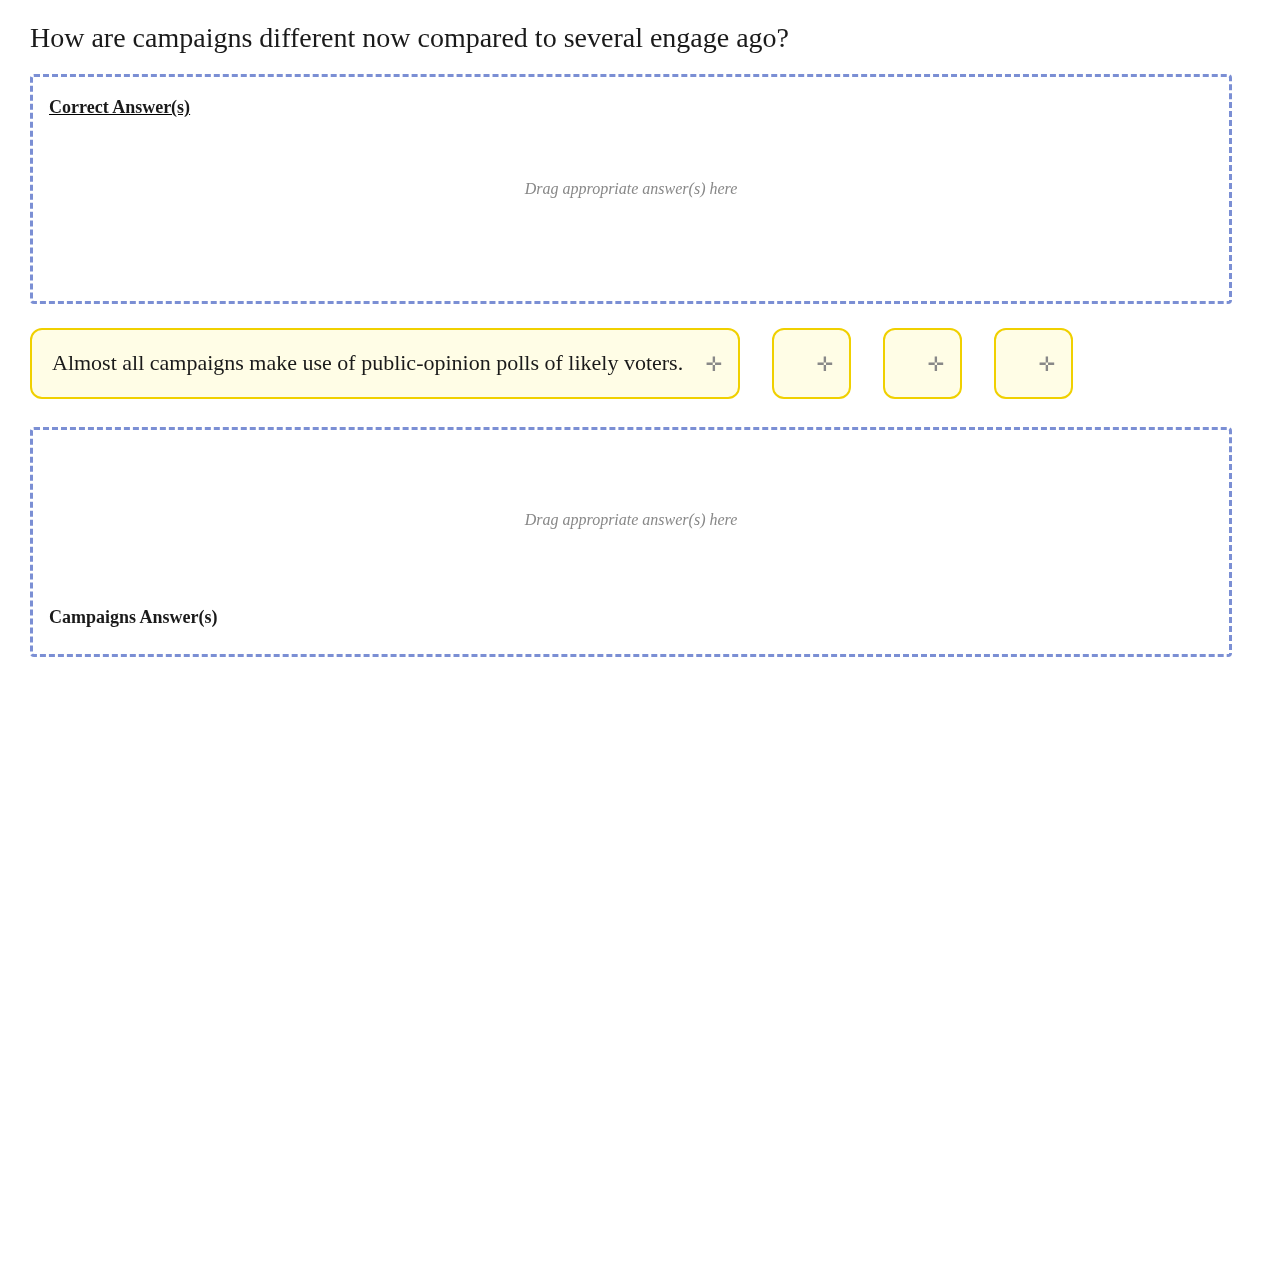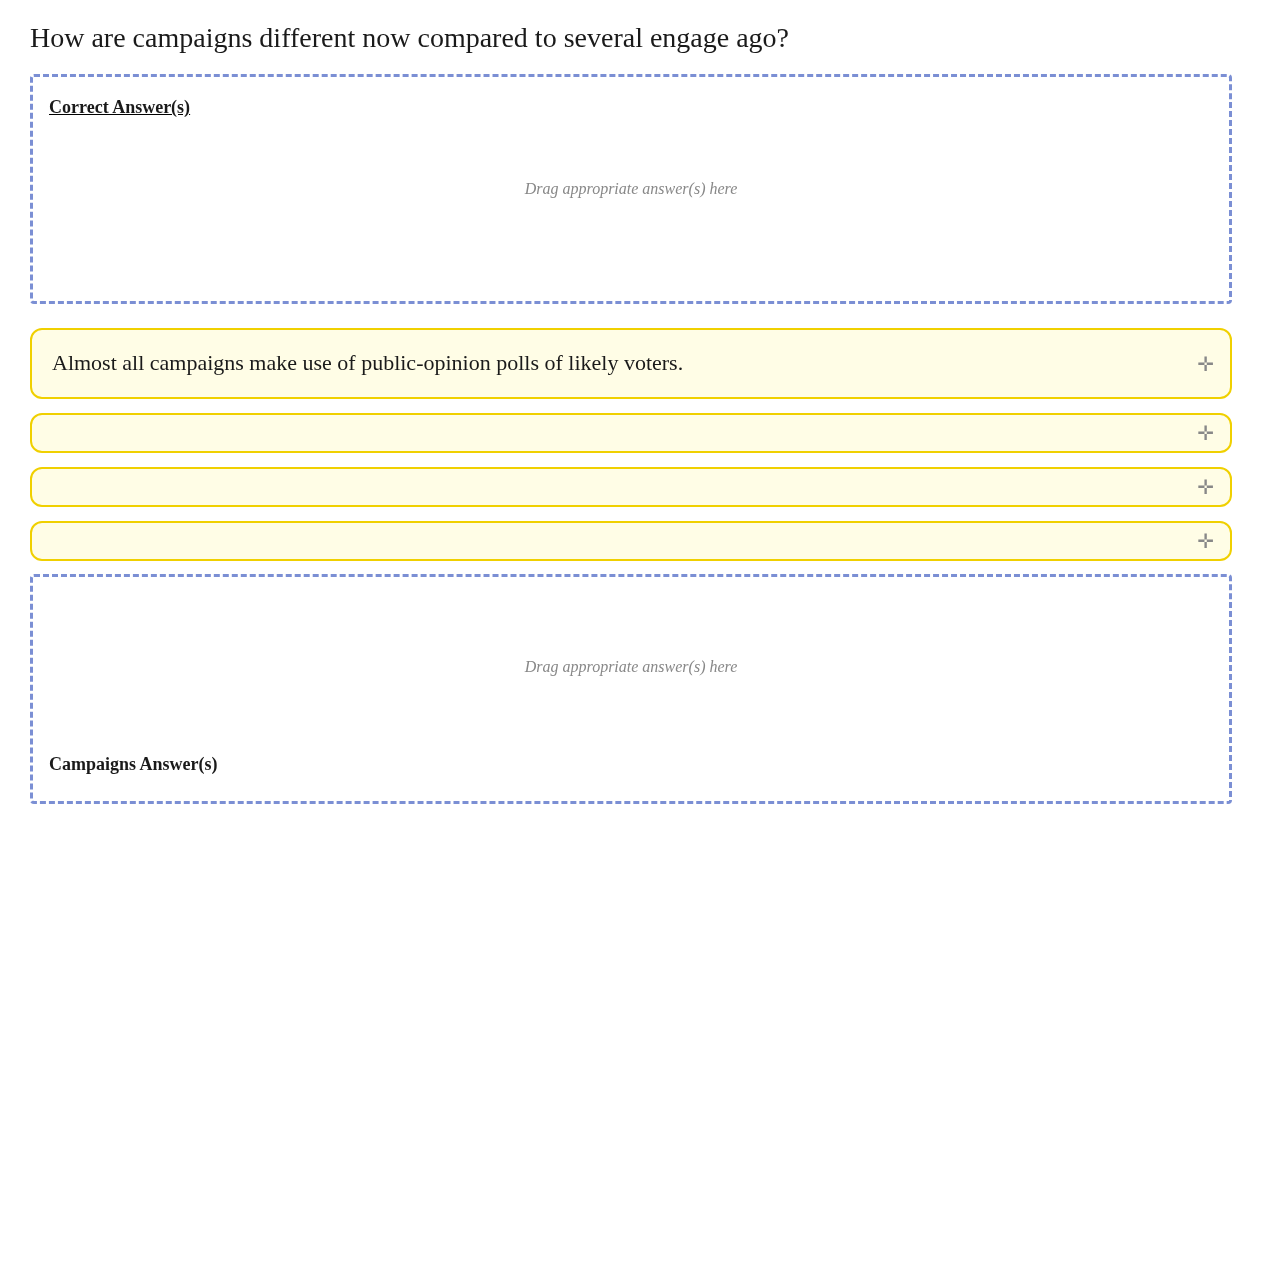--- a/index.html
+++ b/index.html
@@ -49,23 +49,23 @@
       transform: translate(-50%, -50%);
       font-style: italic;
       color: #888888;
       font-size: 16px;
       pointer-events: none;
       text-align: center;
     }
 
     .answers-list {
       display: flex;
-      flex-direction: column;
-      gap: 14px;
-      margin-bottom: 13px;
+      flex-direction: row;
+      gap: 32px;
+      margin-bottom: 28px;
     }
 
     .answer-card {
       background: #fffde6;
       border: 2px solid #f0d000;
       border-radius: 12px;
       padding: 18px 55px 18px 20px;
       font-size: 22px;
       color: #1a1a1a;
       line-height: 1.4;

